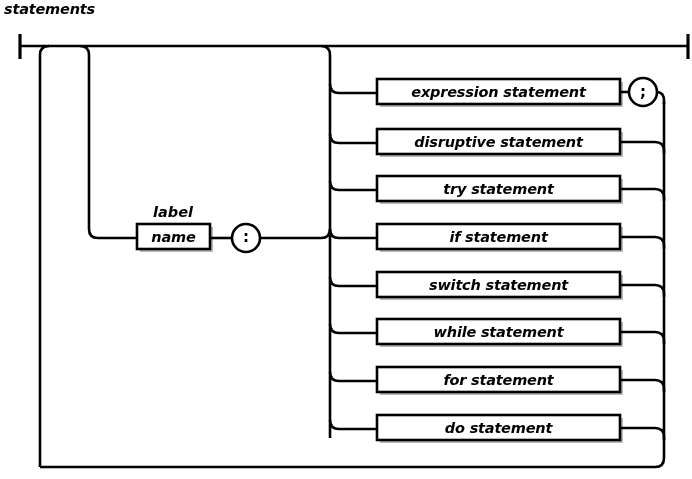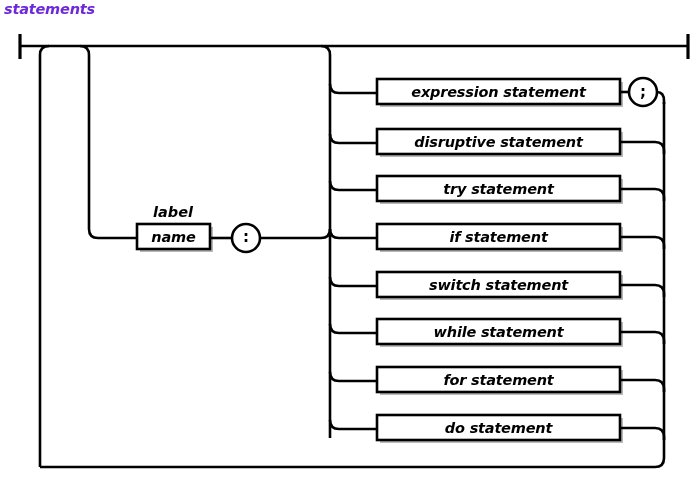--- a/index.html
+++ b/index.html
@@ -81,21 +81,21 @@
     dominant-baseline: central;
   }
   .diagram-title {
     position: absolute;
     left: 4px;
     top: 1px;
     font-family: "DejaVu Sans", "Liberation Sans", sans-serif;
     font-weight: bold;
     font-style: italic;
     font-size: 14.5px;
-    color: #6d28d9;
+    color: #000000;
     letter-spacing: -0.2px;
     white-space: nowrap;
   }
 </style>
 </head>
 <body>
 
 <div id="diagram-root">
 
   <div class="diagram-title">statements</div>

